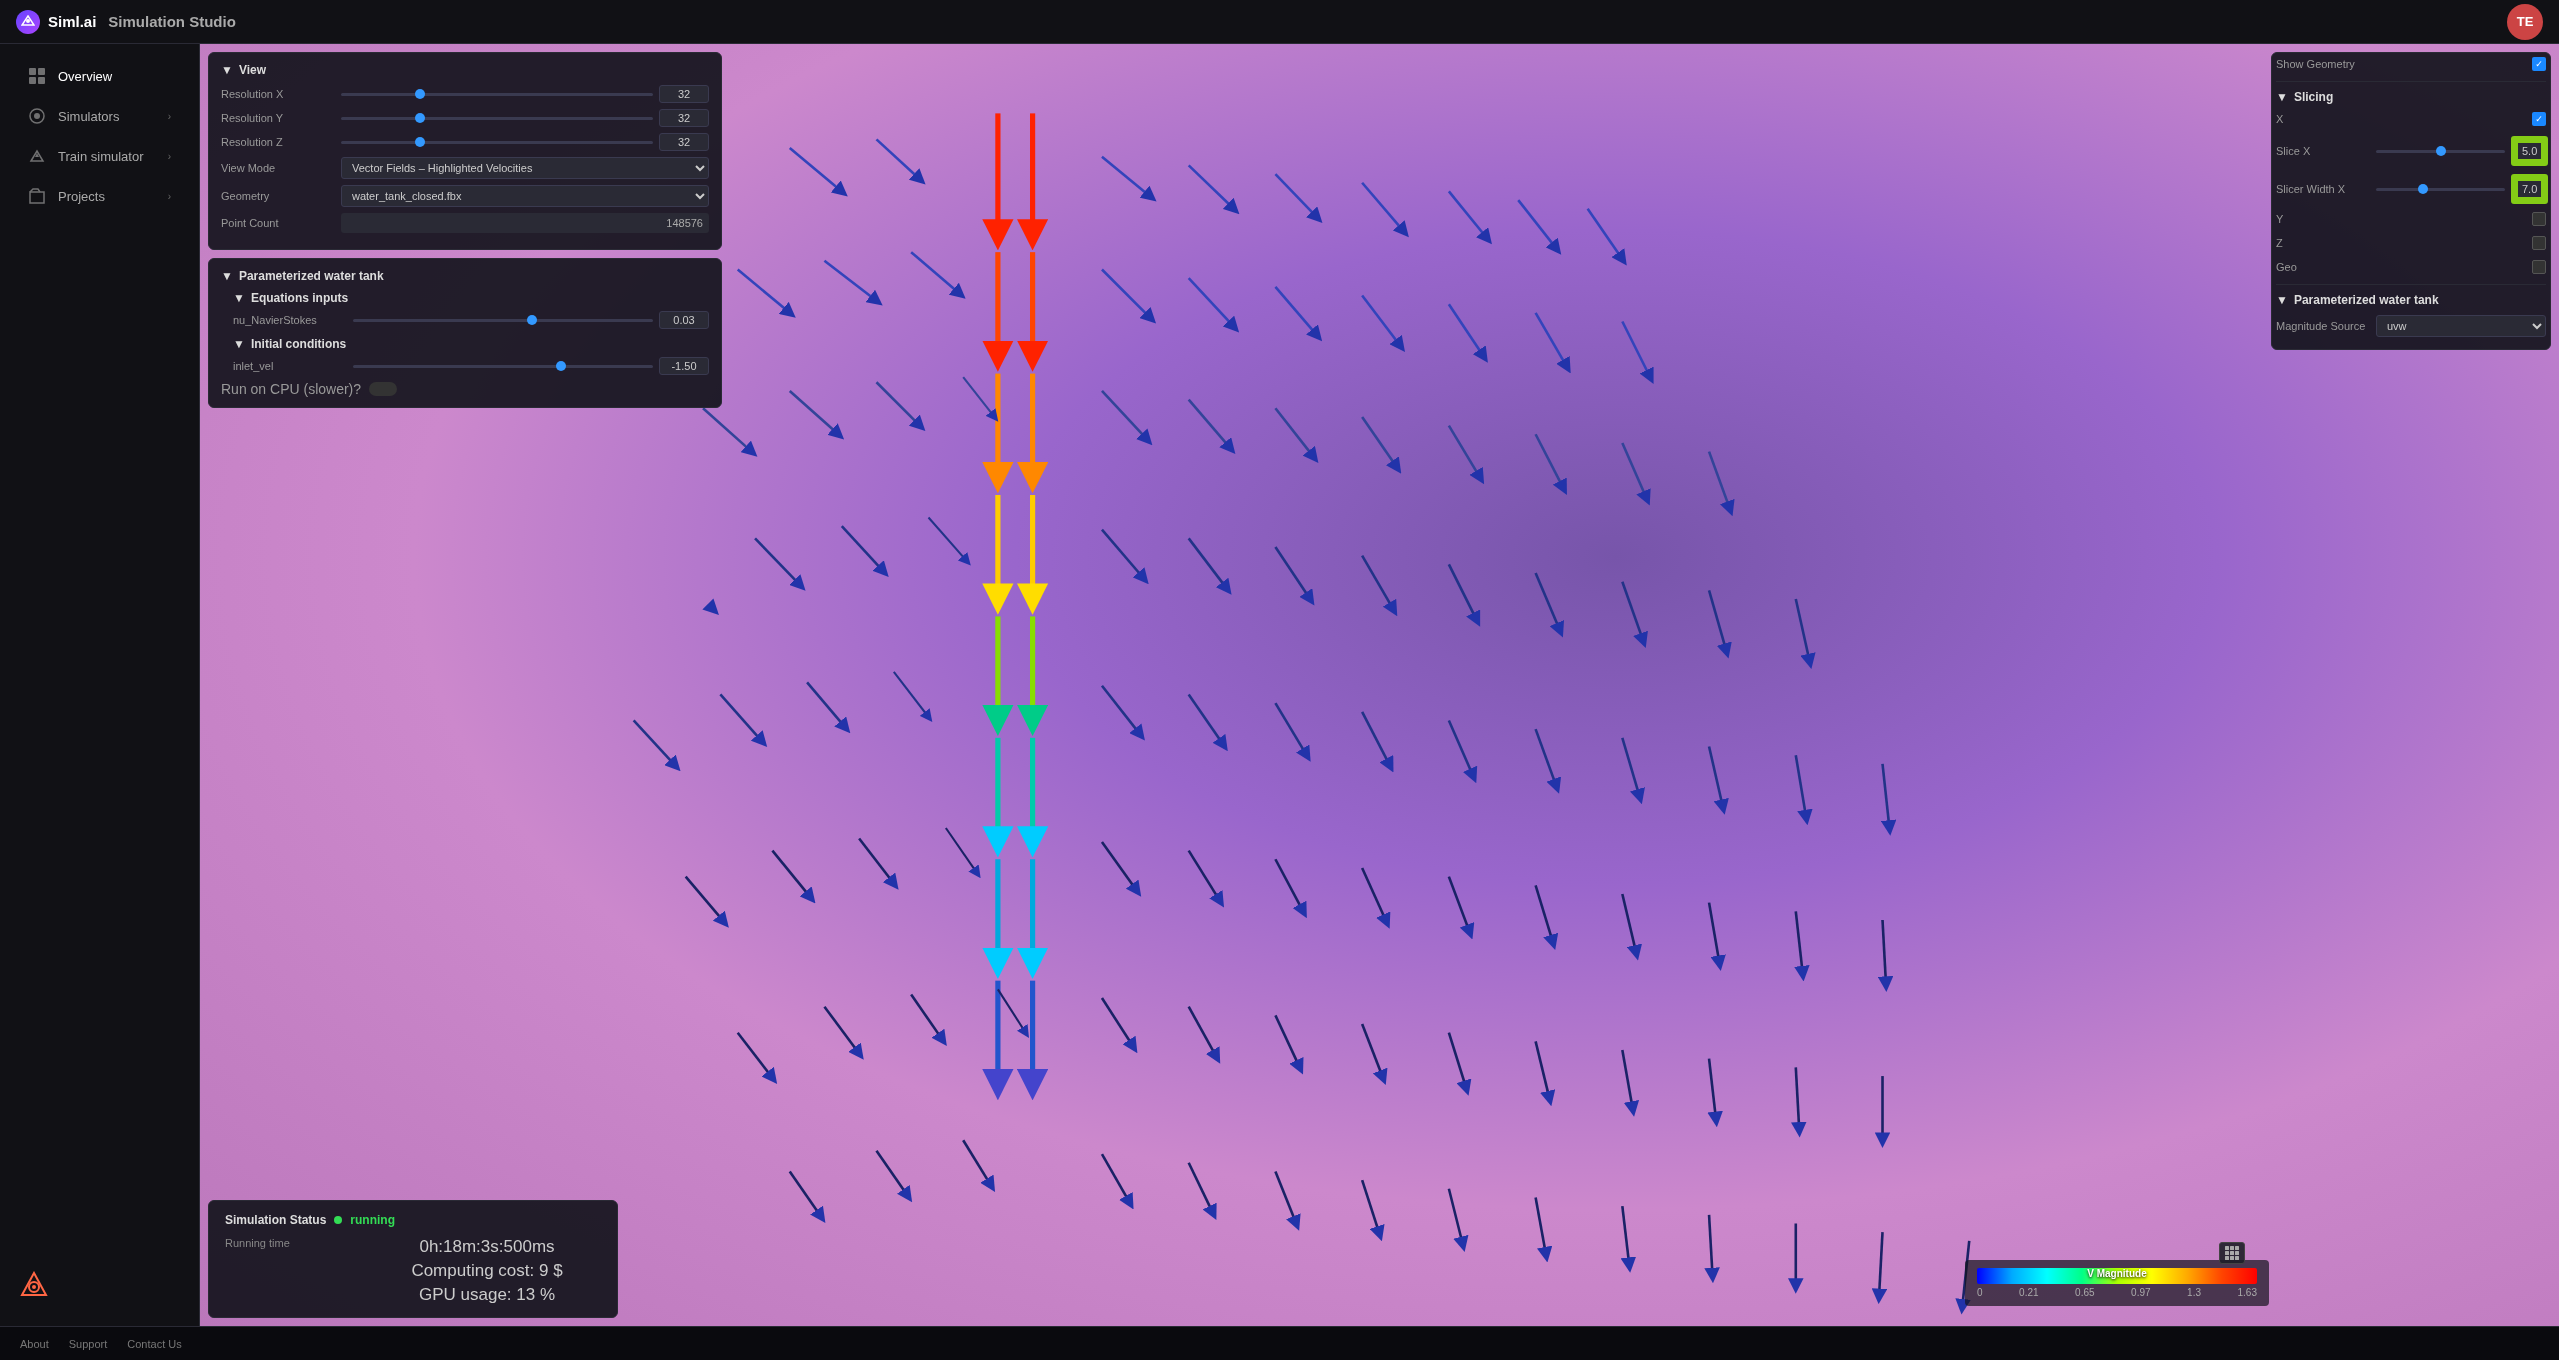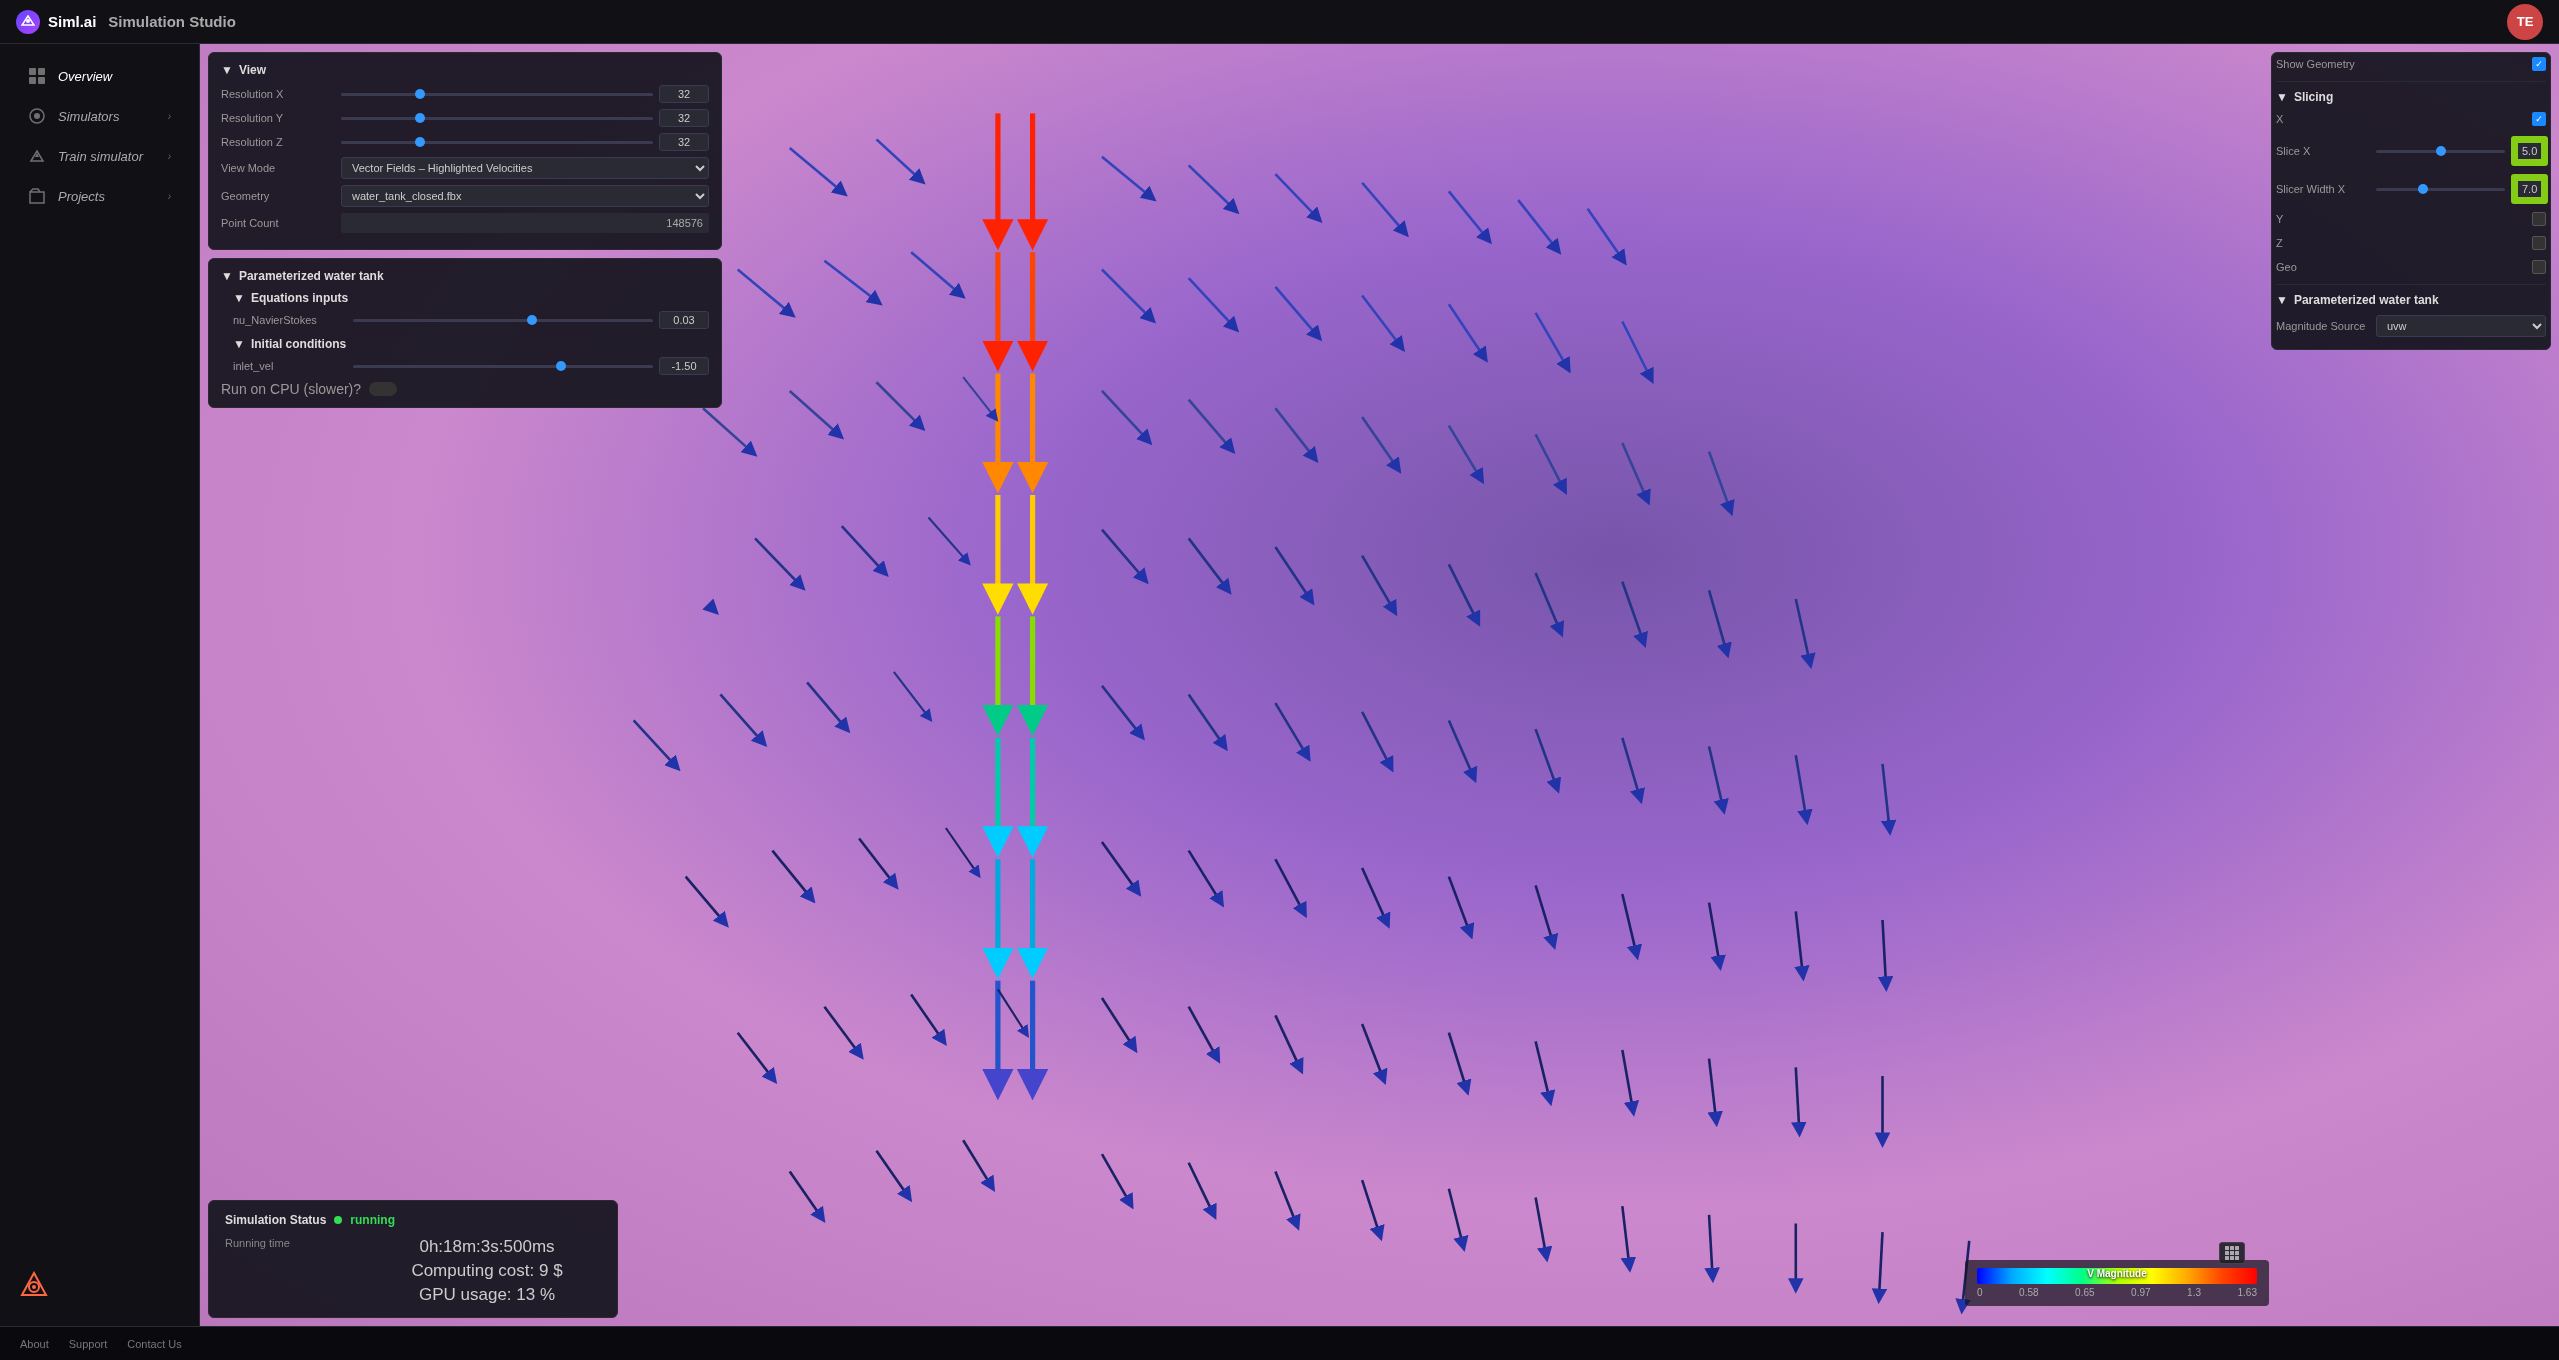--- a/index.html
+++ b/index.html
@@ -73,21 +73,20 @@
     .sidebar-item {
       display: flex;
       align-items: center;
       gap: 12px;
       padding: 10px 20px;
       cursor: pointer;
       color: #aaa;
       font-size: 13px;
       border-radius: 4px;
       margin: 1px 8px;
-      font-style: italic;
     }
     .sidebar-item.active { color: #fff; }
     .sidebar-item-icon {
       width: 18px; height: 18px;
       opacity: 0.8;
     }
     .sidebar-item-chevron {
       margin-left: auto;
       font-size: 10px;
       color: #666;
@@ -815,21 +814,21 @@
               <rect x="10" y="5" width="4" height="4" rx="0.5" fill="#aaa"></rect>
               <rect x="0" y="10" width="4" height="4" rx="0.5" fill="#aaa"></rect>
               <rect x="5" y="10" width="4" height="4" rx="0.5" fill="#aaa"></rect>
               <rect x="10" y="10" width="4" height="4" rx="0.5" fill="#aaa"></rect>
             </svg>
           </div>
           <div class="colorbar-gradient"></div>
           <div class="colorbar-title" style="position:absolute; top:0; left:0; right:0; color:#fff; font-size:10px; font-weight:600; text-shadow: 0 1px 3px #000;">V Magnitude</div>
           <div class="colorbar-labels">
             <span>0</span>
-            <span>0.58</span>
+            <span>0.21</span>
             <span>0.65</span>
             <span>0.97</span>
             <span>1.3</span>
             <span>1.63</span>
           </div>
         </div>
       </div>
 
     </div>
   </div>

